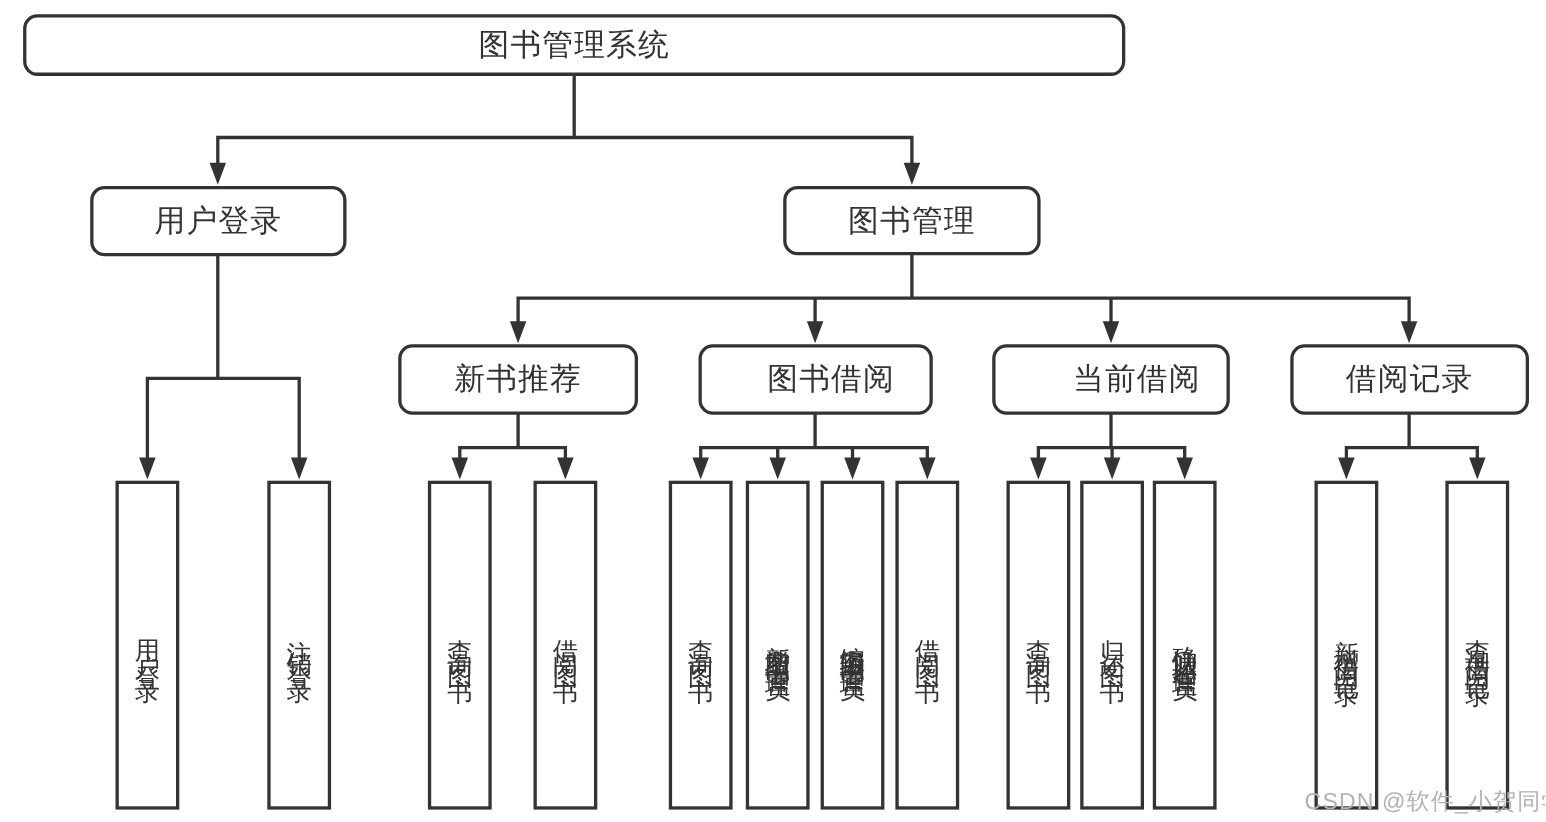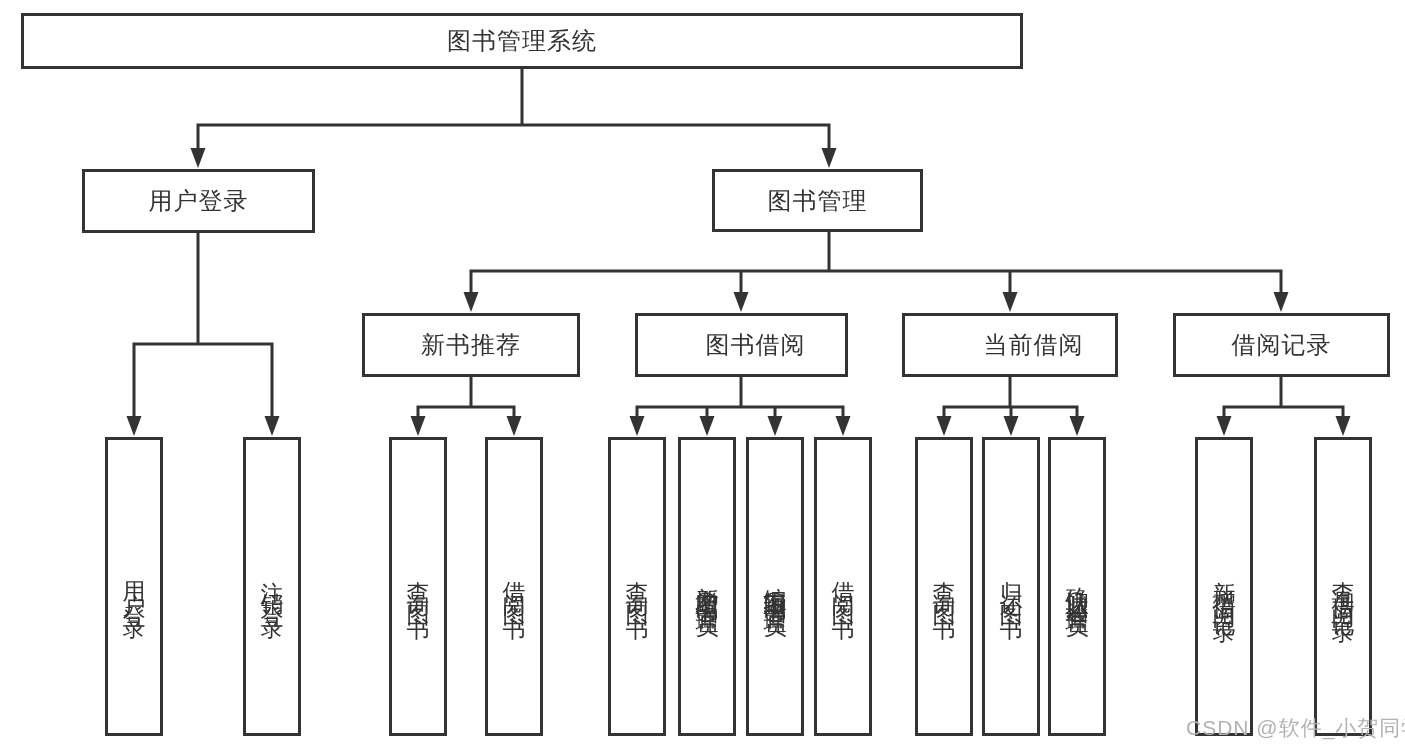--- a/index.html
+++ b/index.html
@@ -26,23 +26,24 @@
     position: absolute;
     box-sizing: border-box;
     border: 3px solid #333333;
     background: #ffffff;
     color: #333333;
     display: flex;
     align-items: center;
     justify-content: center;
   }
   .hbox {
-    font-size: 24px;
+    font-size: 28px;
     letter-spacing: 1px;
     white-space: nowrap;
+    border-radius: 13px;
   }
   .vbox {
     writing-mode: vertical-lr;
     text-orientation: mixed;
     font-size: 23px;
     letter-spacing: 12px;
     line-height: 1;
   }
   .vbox.sp6 { letter-spacing: 8px; }
   .vbox.sp9 { letter-spacing: 4px; }
@@ -89,21 +90,21 @@
       <polygon points="1003.5,416 1018.5,416 1011,436"></polygon>
       <polygon points="1069.5,416 1084.5,416 1077,436"></polygon>
       <polygon points="1216.5,416 1231.5,416 1224,436"></polygon>
       <polygon points="1335.5,416 1350.5,416 1343,436"></polygon>
     </g>
   </svg>
 
   <div class="node hbox" style="left:21px; top:13px; width:1002px; height:56px;">图书管理系统</div>
 
   <div class="node hbox" style="left:82px; top:169px; width:233px; height:64px;">用户登录</div>
-  <div class="node hbox" style="left:712px; top:169px; width:211px; height:63px;">图书管理</div>
+  <div class="node hbox" style="left:712px; top:169px; width:234px; height:63px;">图书管理</div>
 
   <div class="node hbox" style="left:362px; top:313px; width:218px; height:64px;">新书推荐</div>
   <div class="node hbox" style="left:635px; top:313px; width:213px; height:64px;padding-left:28px;">图书借阅</div>
   <div class="node hbox" style="left:902px; top:313px; width:216px; height:64px;padding-left:47px;">当前借阅</div>
   <div class="node hbox" style="left:1173px; top:313px; width:217px; height:64px;">借阅记录</div>
 
   <div class="node vbox" style="left:105px; top:437px; width:58px; height:299px;">用户登录</div>
   <div class="node vbox" style="left:243px; top:437px; width:58px; height:299px;">注销登录</div>
 
   <div class="node vbox" style="left:389px; top:437px; width:58px; height:299px;">查询图书</div>

